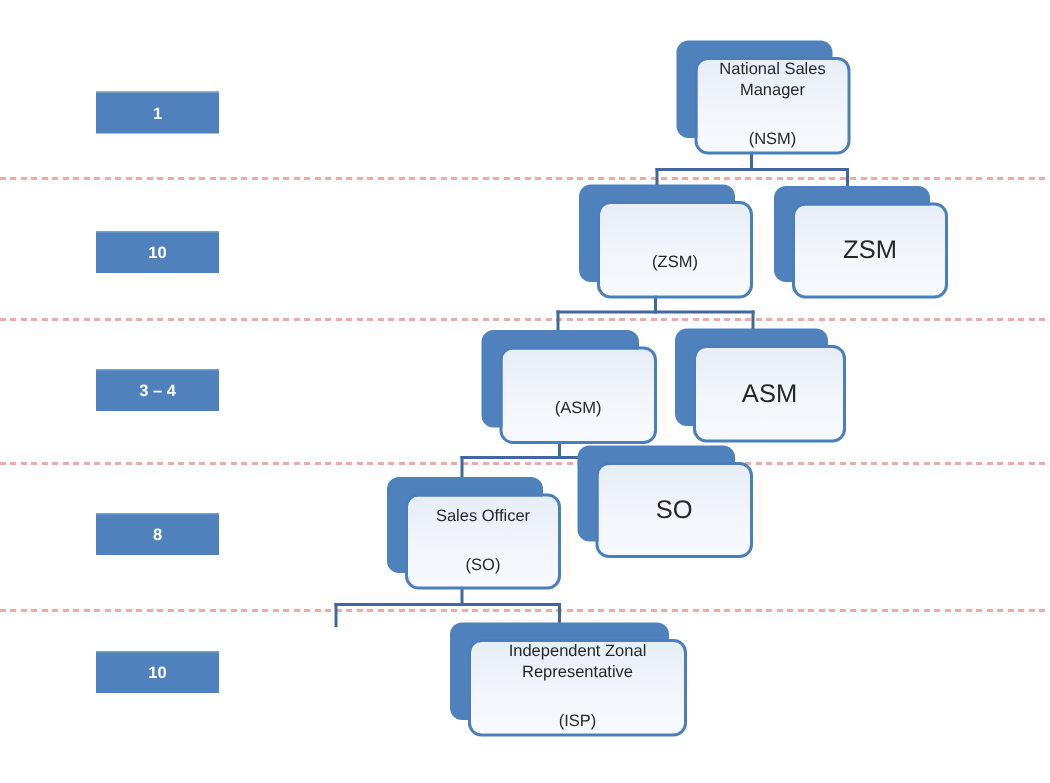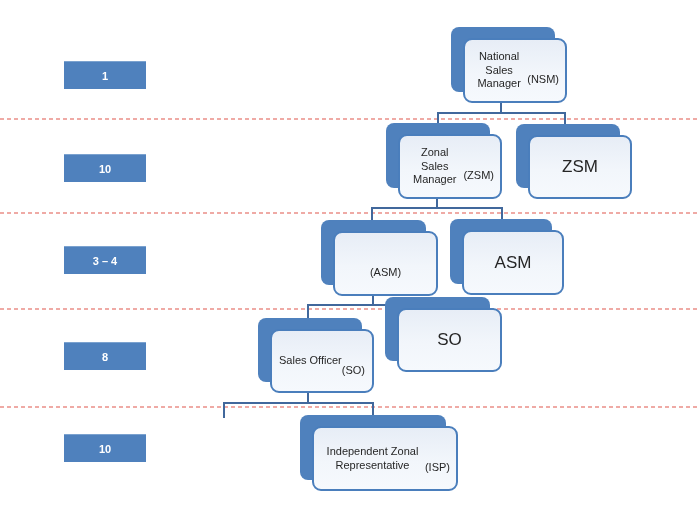--- a/index.html
+++ b/index.html
@@ -36,21 +36,21 @@
     border-radius: 8px;
   }
   .node .front {
     position: absolute;
     left: 0; top: 0; right: 0; bottom: 0;
     background: linear-gradient(180deg, #e7edf6 0%, #f2f6fb 55%, #f6f9fd 100%);
     border: 2px solid #4a7ebc;
     border-radius: 9px;
     box-sizing: border-box;
     display: flex;
-    flex-direction: row;
+    flex-direction: column;
     align-items: center;
     justify-content: center;
     text-align: center;
     padding: 2px 6px;
     color: #262626;
     font-size: 11px;
     line-height: 1.25;
   }
   .node .abbr { margin-top: 19px; }
   .node .solo { font-size: 17px; }
@@ -105,21 +105,20 @@
     <div class="shadow"></div>
     <div class="front">
       <div class="title">National Sales Manager</div>
       <div class="abbr">(NSM)</div>
     </div>
   </div>
 
   <div class="node" style="left:398px;top:134px;width:104px;height:65px">
     <div class="shadow"></div>
     <div class="front">
-      <div class="title">Zonal Sales Manager</div>
       <div class="abbr">(ZSM)</div>
     </div>
   </div>
   <div class="node" style="left:528px;top:135px;width:104px;height:64px">
     <div class="shadow"></div>
     <div class="front">
       <div class="solo">ZSM</div>
     </div>
   </div>
 

